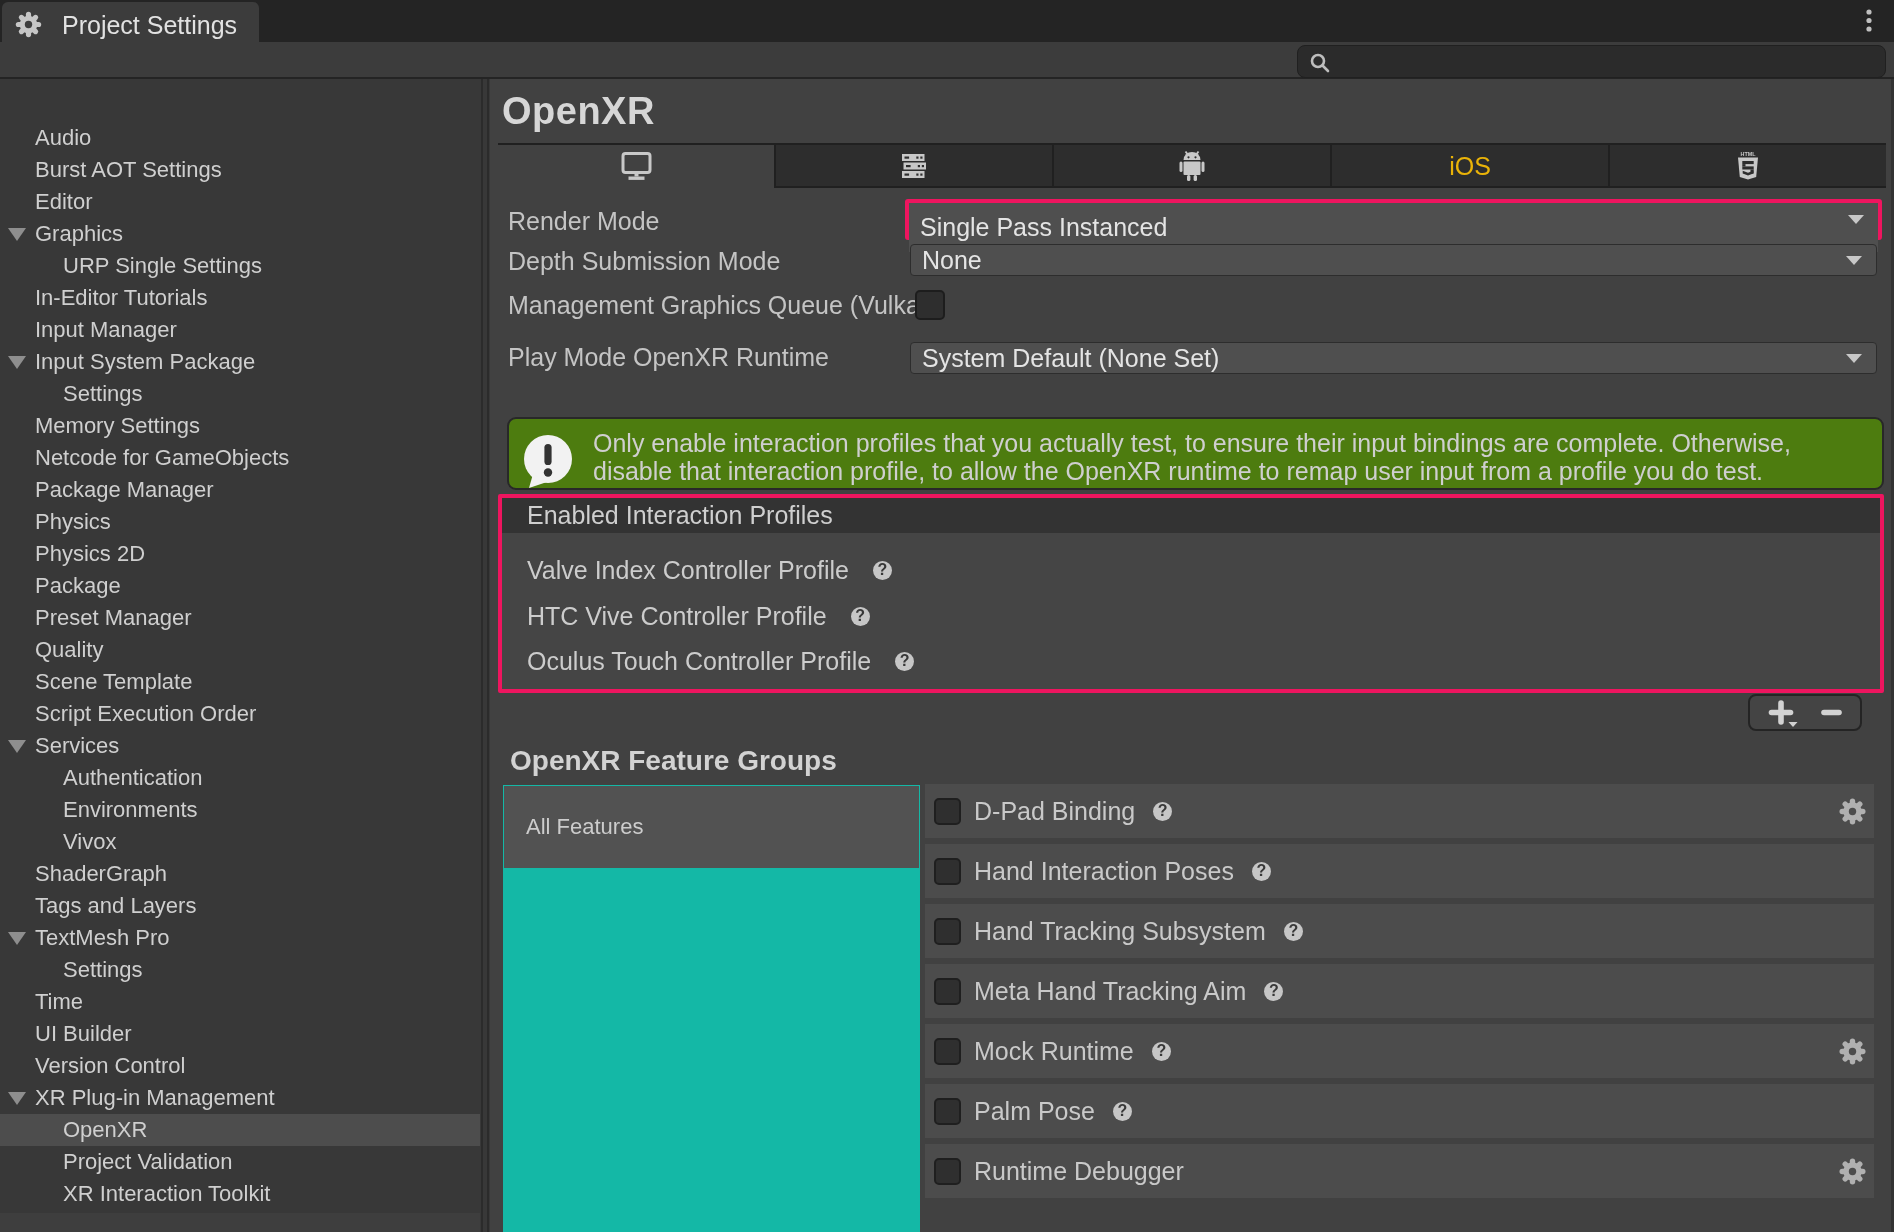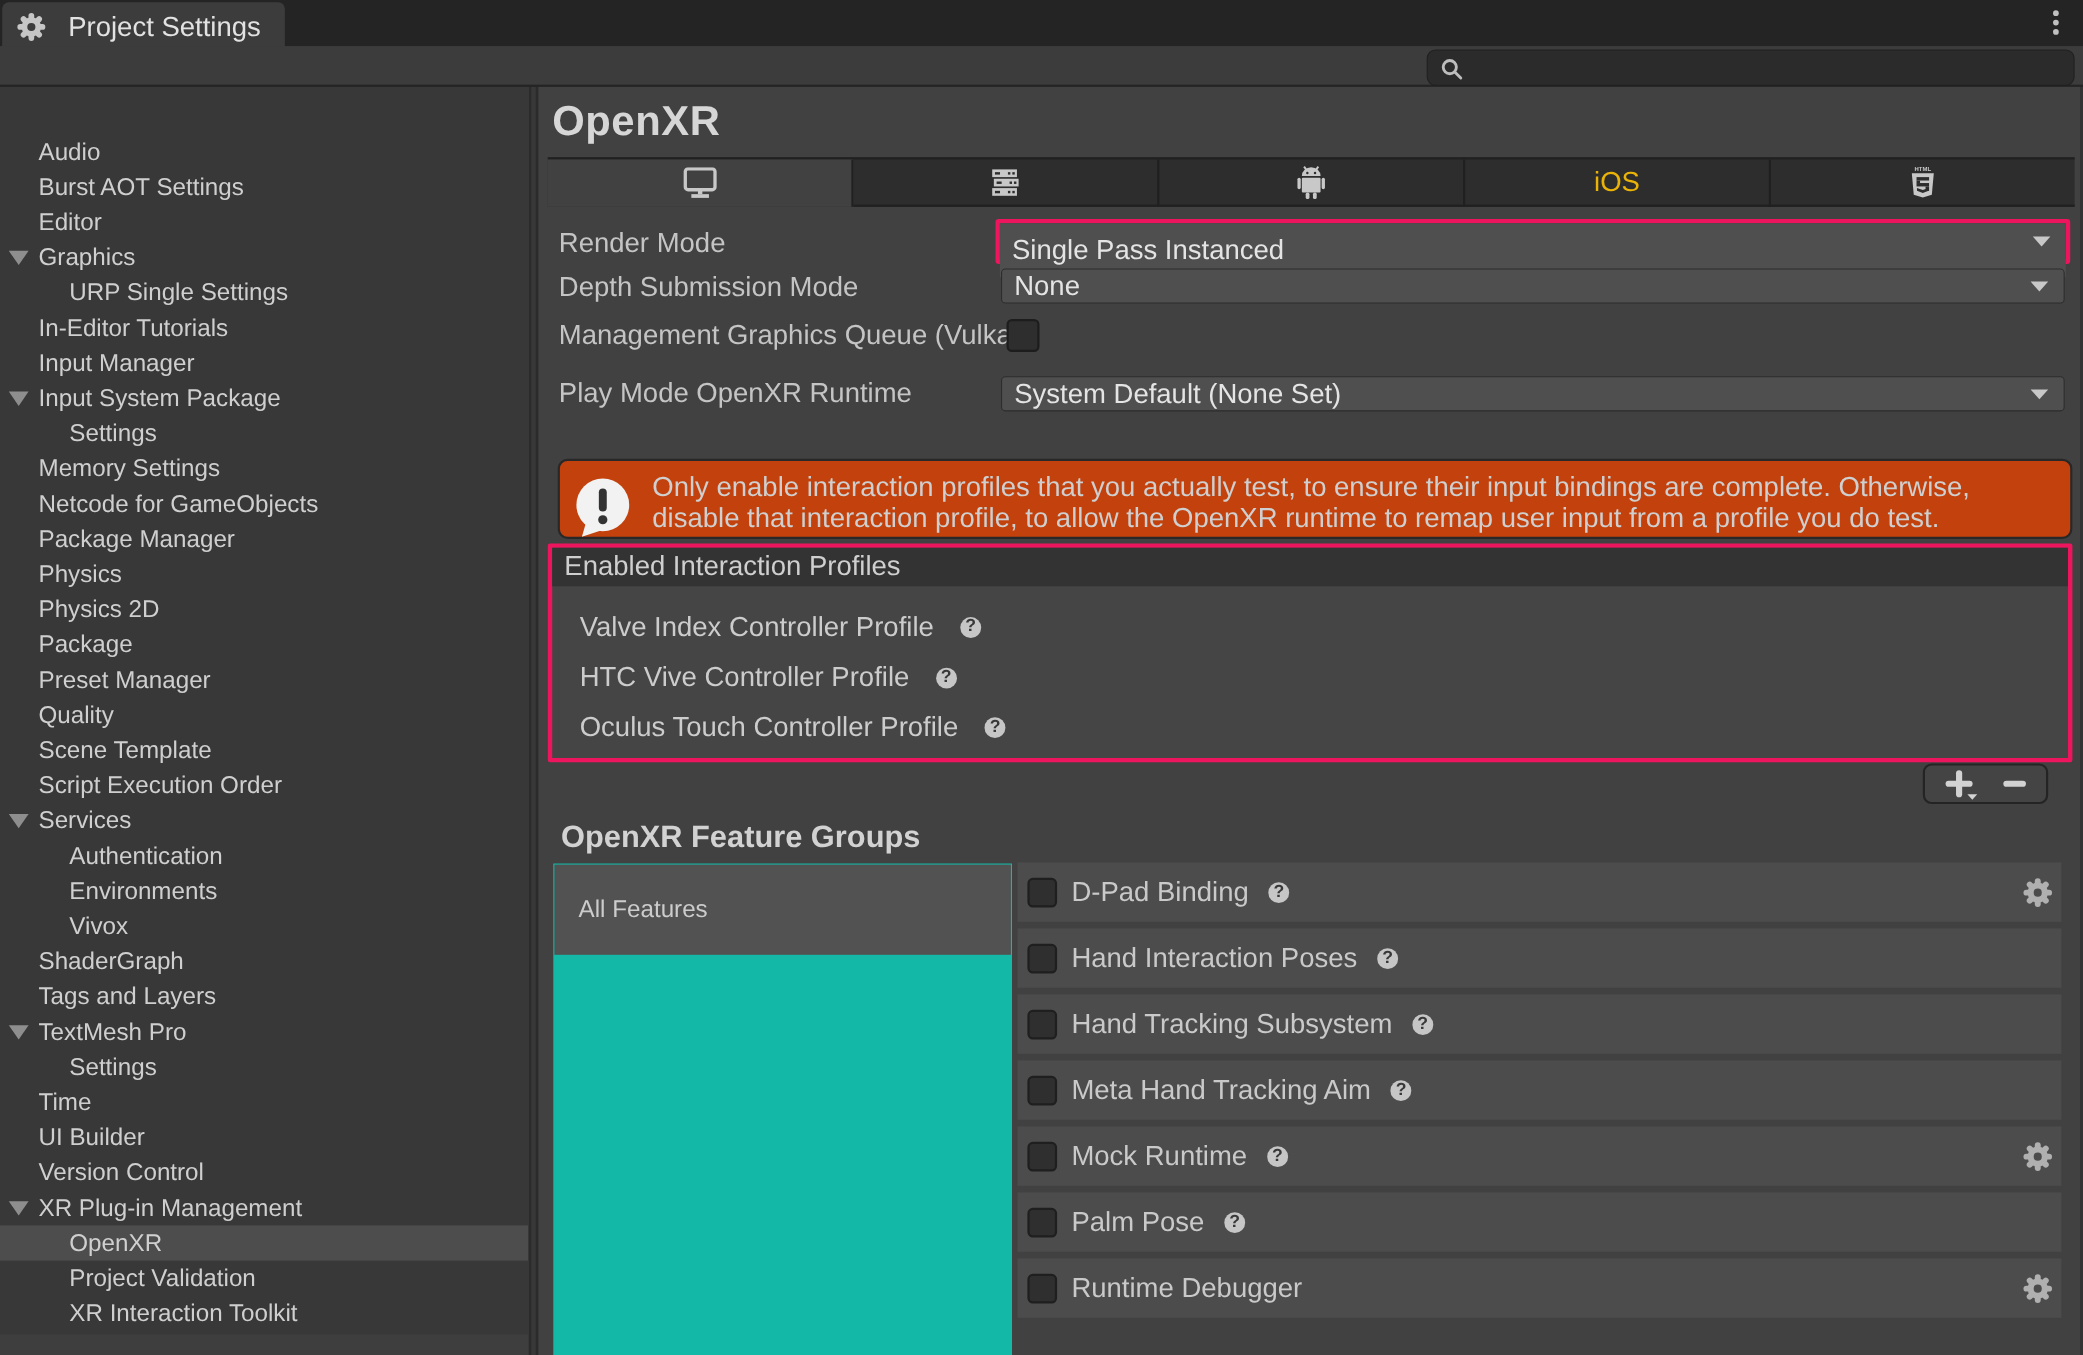--- a/index.html
+++ b/index.html
@@ -46,29 +46,29 @@
   .field .vtxt { position:absolute; left:11px; top:0; height:100%; display:flex; align-items:center; }
   .caret { position:absolute; right:14px; top:11px; width:0; height:0;
     border-left:8px solid transparent; border-right:8px solid transparent; border-top:9.5px solid #C8C8C8; }
   #redbox1 { position:absolute; left:415px; top:120px; width:977px; height:41px;
     border:4px solid #EE155F; border-radius:3px; }
   #redbox1 .field { left:0; top:0; width:969px; height:49px; border-radius:0; border:none;text-align:right; }
   #redbox1 .field .vtxt { }
   #redbox1 .caret { top:12px; }
   .checkbox { position:absolute; background:#2E2E2E; border:2px solid #1D1D1D; border-radius:5px; }
   
-  #warn { position:absolute; left:17px; top:338px; width:1377px; height:73px; background:#c2410c;
+  #warn { position:absolute; left:17px; top:338px; width:1377px; height:73px; background:#4d7c0f;
     border:2px solid #282828; border-radius:9px; }
   #warn .wtxt { position:absolute; left:84px; top:10px; font-size:25px; color:#CFCFCF; line-height:28px; white-space:nowrap; }
   
   #redbox2 { position:absolute; left:8px; top:415px; width:1386px; height:199px;
     border:4px solid #EE155F; border-radius:2px; background:#454545; }
   #redbox2 .hdr { position:absolute; left:0; top:0; width:1378px; height:35px; background:#333333;
     font-size:25px; color:#CFCFCF; line-height:34px; }
-  #redbox2 .hdr span { margin-left:11px; }
+  #redbox2 .hdr span { margin-left:25px; }
   .prow { position:absolute; left:25px; height:28px; display:flex; align-items:center; gap:24px;
     font-size:25px; color:#CCCCCC; }
   .qi { display:inline-flex; width:19px; height:19px; border-radius:50%; background:#C6C6C6;
     color:#383838; font-size:16px; font-weight:bold; align-items:center; justify-content:center; }
   
   #pm { position:absolute; left:1258px; top:615px; width:114px; height:37px; background:#444444;
     border:2px solid #242424; border-radius:8px; }
   
   #fgtitle { position:absolute; left:20px; top:666px; font-size:28px; font-weight:bold; color:#D2D2D2; }
   #subpanel { position:absolute; left:13px; top:706px; width:417px; height:447px; background:#14b8a6; }

